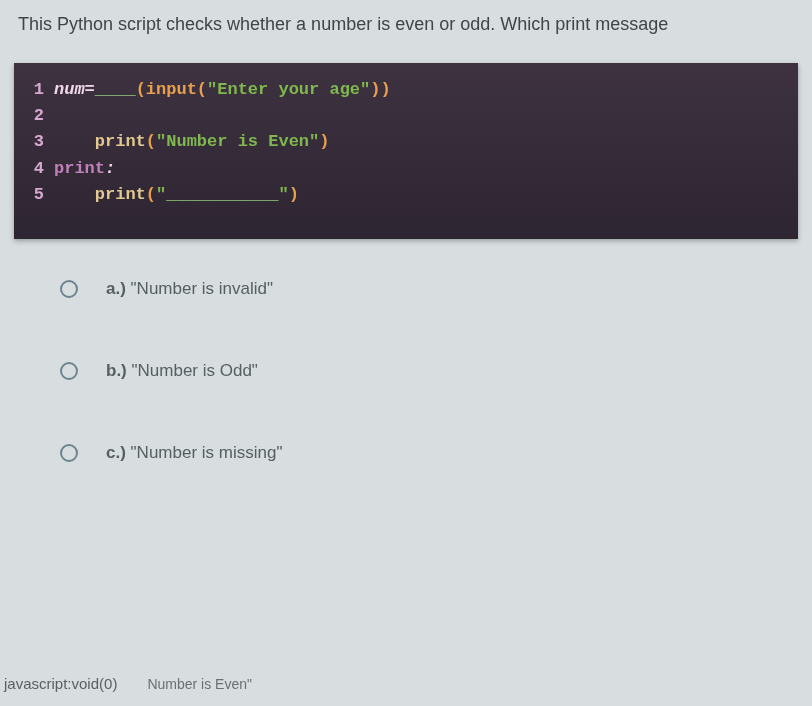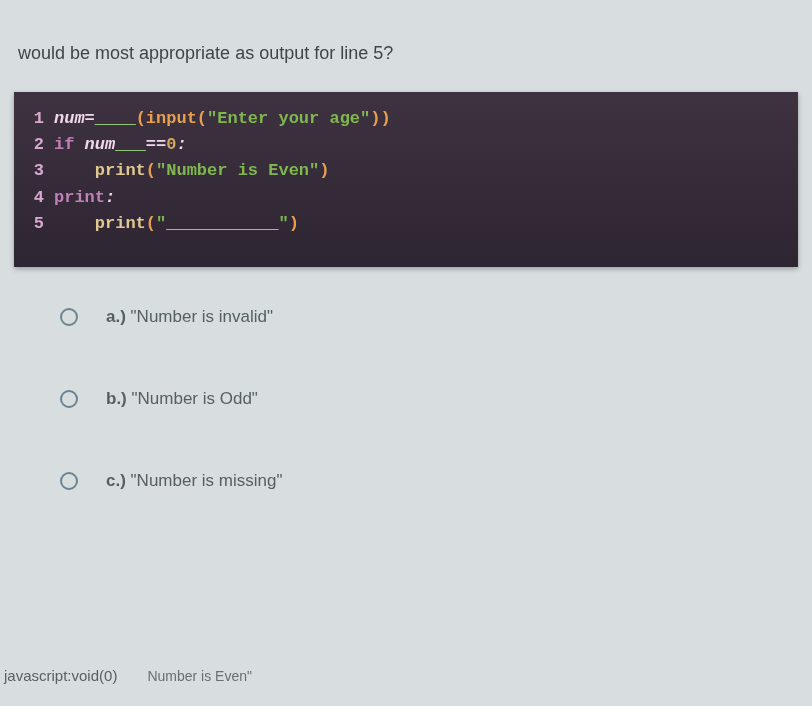--- a/index.html
+++ b/index.html
@@ -39,21 +39,21 @@
       color: #d8a8cf;
       width: 20px;
       text-align: right;
       margin-right: 10px;
       flex-shrink: 0;
     }
     .code-content {
       white-space: pre;
     }
     .c-white { color: #f0d8e8; font-style: italic; }
-    .c-blank { color: #8fc878; text-decoration: underline; }
+    .c-blank { color: #8fc878; }
     .c-orange { color: #e8a04c; text-align: right; }
     .c-paren { color: #e8a04c; }
     .c-string { color: #7fb84e; }
     .c-keyword { color: #c080b8; }
     .c-num { color: #d4a860; }
     .c-print { color: #e0c890; font-family: Liberation Mono, monospace; }
     .answers-area {
       padding: 40px 40px 0 60px;
     }
     .answer-option {
@@ -84,49 +84,47 @@
     }
     .answer-label {
       color: #555f62;
       font-size: 17px;
     }
     .answer-prefix {
       font-weight: bold;
     }
     .status-bar {
       position: absolute;
-      bottom: 22px;
+      bottom: 14px;
       left: 4px;
       color: #5a6062;
       font-size: 15px;
       display: flex;
       align-items: baseline;
       gap: 30px;
     }
     .partial-answer {
       color: #6a7070;
       font-size: 14px;
     }
   </style>
 </head>
 <body>
 
 <div class="question-text">
-  <br>
-  <span>would be most appropriate as output for line 5?</span>
+  <span>This Python script checks whether a number is even or odd. Which print message</span><br>
 </div>
 
 <div class="code-block" id="code-block">
     <div class="code-line">
       <span class="line-num">1</span>
       <span class="code-content"><span class="c-white">num=</span><span class="c-blank">____</span><span class="c-paren">(</span><span class="c-orange">input</span><span class="c-paren">(</span><span class="c-string">"Enter your age"</span><span class="c-paren">))</span></span>
     </div>
     <div class="code-line">
       <span class="line-num">2</span>
-      <span class="code-content"><span class="c-keyword">if </span><span class="c-white">num</span><span class="c-blank">___</span><span class="c-white">==</span><span class="c-num">0</span><span class="c-white">:</span></span>
     </div>
     <div class="code-line">
       <span class="line-num">3</span>
       <span class="code-content"><span class="c-white">    </span><span class="c-print">print</span><span class="c-paren">(</span><span class="c-string">"Number is Even"</span><span class="c-paren">)</span></span>
     </div>
     <div class="code-line">
       <span class="line-num">4</span>
       <span class="code-content"><span class="c-keyword">print</span><span class="c-white">:</span></span>
     </div>
     <div class="code-line">

